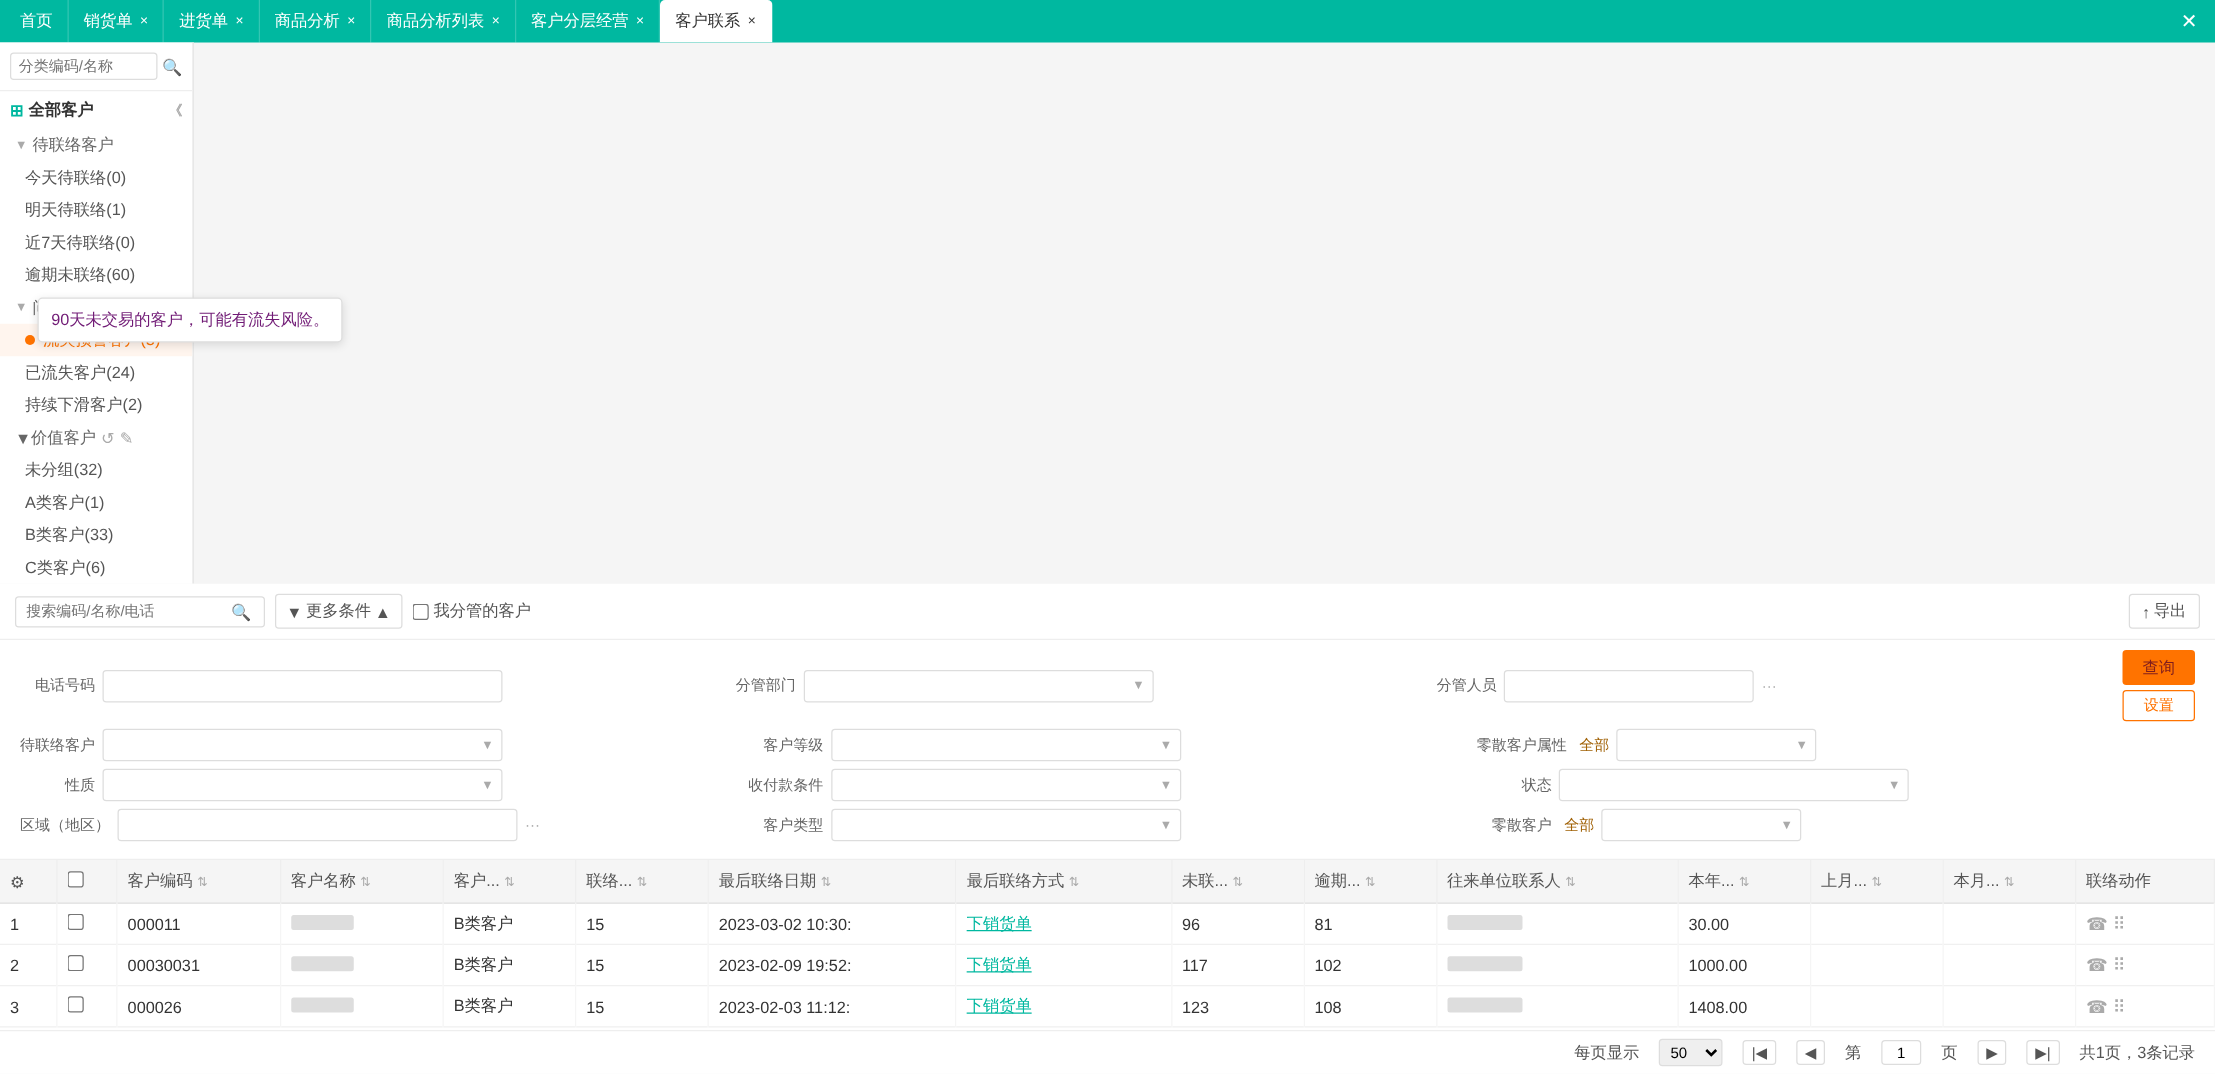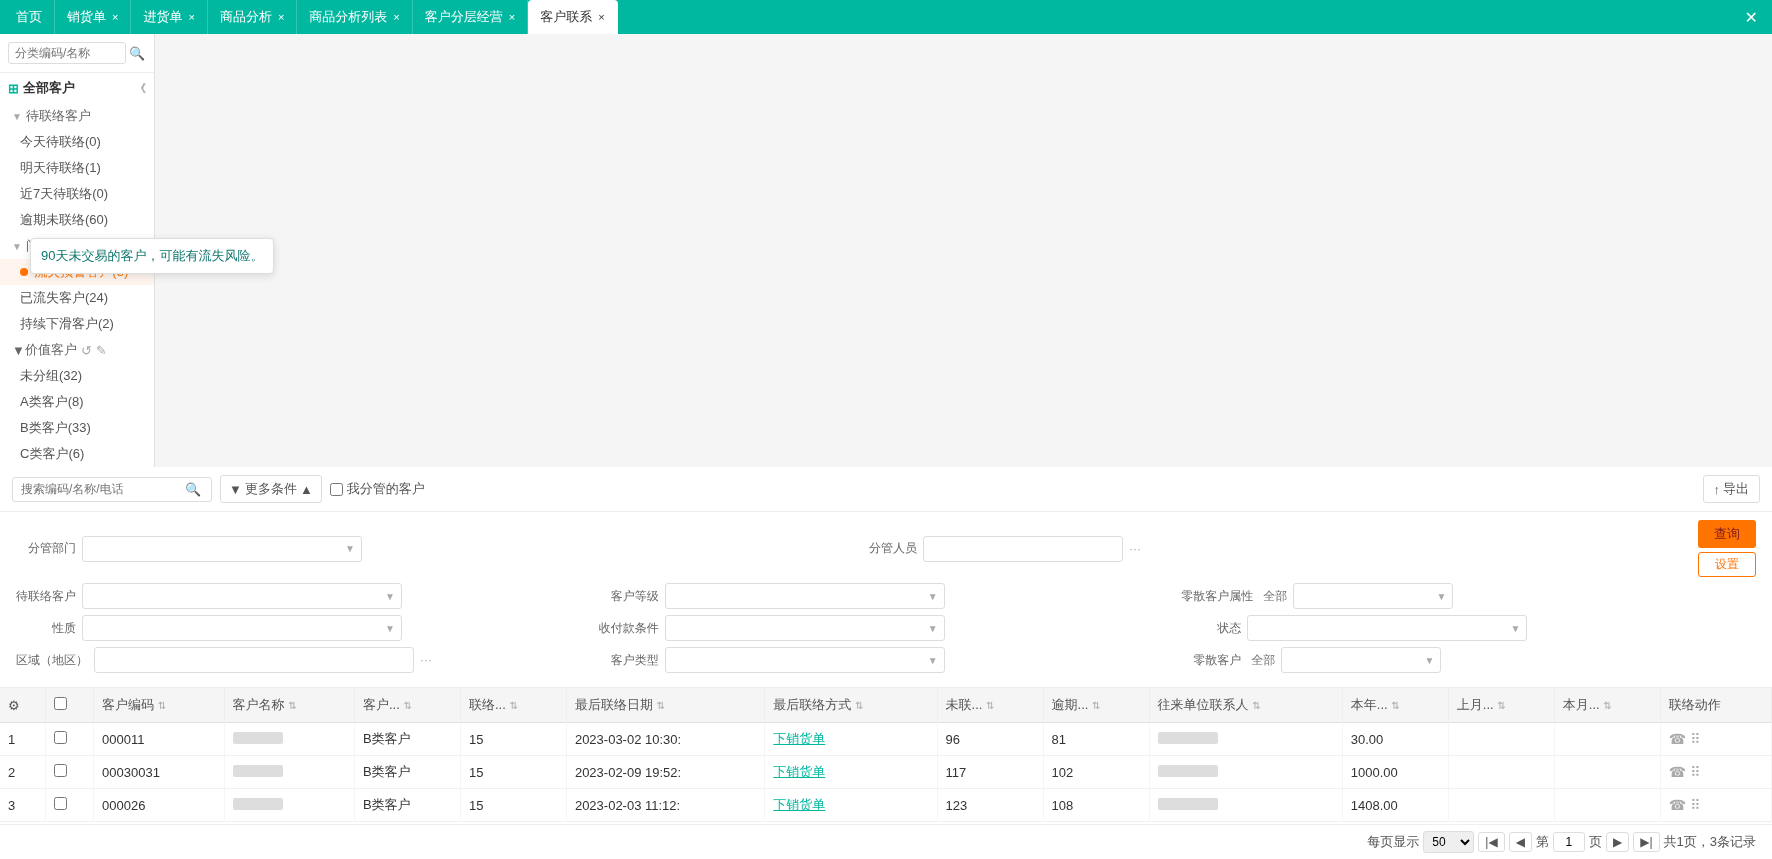--- a/index.html
+++ b/index.html
@@ -273,21 +273,21 @@
       padding: 3px 10px;
       cursor: pointer;
       font-size: 12px;
     }
     .query-settings-group {
       display: flex;
       flex-direction: column;
       gap: 4px;
     }
     .filter-inline-label {
-      color: #737373;
+      color: #a16207;
       font-size: 12px;
       white-space: nowrap;
     }
 
     
     .table-container {
       flex: 1;
       overflow: auto;
       background: #fff;
     }
@@ -324,37 +324,37 @@
     .action-icon-btn { color: #aaa; cursor: pointer; font-size: 14px; }
 
     
     .tooltip-box {
       position: absolute;
       background: #fff;
       border: 1px solid #ddd;
       border-radius: 4px;
       padding: 8px 10px;
       font-size: 12px;
-      color: #0f766e;
+      color: #701a75;
       box-shadow: 0 2px 8px rgba(0,0,0,0.12);
       z-index: 100;
       left: 30px;
       top: 238px;
       white-space: nowrap;
     }
 
     
     .bottom-bar {
       display: flex;
       align-items: center;
       justify-content: flex-end;
       padding: 6px 16px;
       border-top: 1px solid #eee;
       background: #fff;
-      gap: 4px;
+      gap: 16px;
       font-size: 12px;
       color: #555;
     }
     .bottom-bar select {
       border: 1px solid #ddd;
       border-radius: 3px;
       padding: 2px 4px;
       font-size: 12px;
     }
     .page-btn {
@@ -469,21 +469,21 @@
     <div class="sidebar-group-actions">
       <span class="arrow">▼</span>
       <span>价值客户</span>
       <span class="action-icon">↺</span>
       <span class="action-icon">✎</span>
     </div>
     <div class="sidebar-item">
       <span>未分组(32)</span>
     </div>
     <div class="sidebar-item">
-      <span>A类客户(8)</span>
+      <span>A类客户(1)</span>
     </div>
     <div class="sidebar-item">
       <span>B类客户(33)</span>
     </div>
     <div class="sidebar-item">
       <span>C类客户(6)</span>
     </div>
   </div>
 
   <div class="content-area">
@@ -505,20 +505,24 @@
       <div class="filter-spacer"></div>
       <div class="export-btn">
         <span>↑</span>
         <span>导出</span>
       </div>
     </div>
 
     <div class="advanced-filter">
 
       <div class="filter-row">
+        <div class="filter-field">
+          <span class="filter-label">电话号码</span>
+          <input class="filter-input" type="text" style="flex: 1 1 0%; max-width: 320px;">
+        </div>
         <div class="filter-field">
           <span class="filter-label">分管部门</span>
           <div class="filter-select" style="flex:1; max-width:280px;">
             <span class="chevron">▼</span>
           </div>
         </div>
         <div class="filter-field">
           <span class="filter-label">分管人员</span>
           <div class="filter-select" style="flex:1; max-width:200px;"></div>
           <span class="filter-more-btn">···</span>

